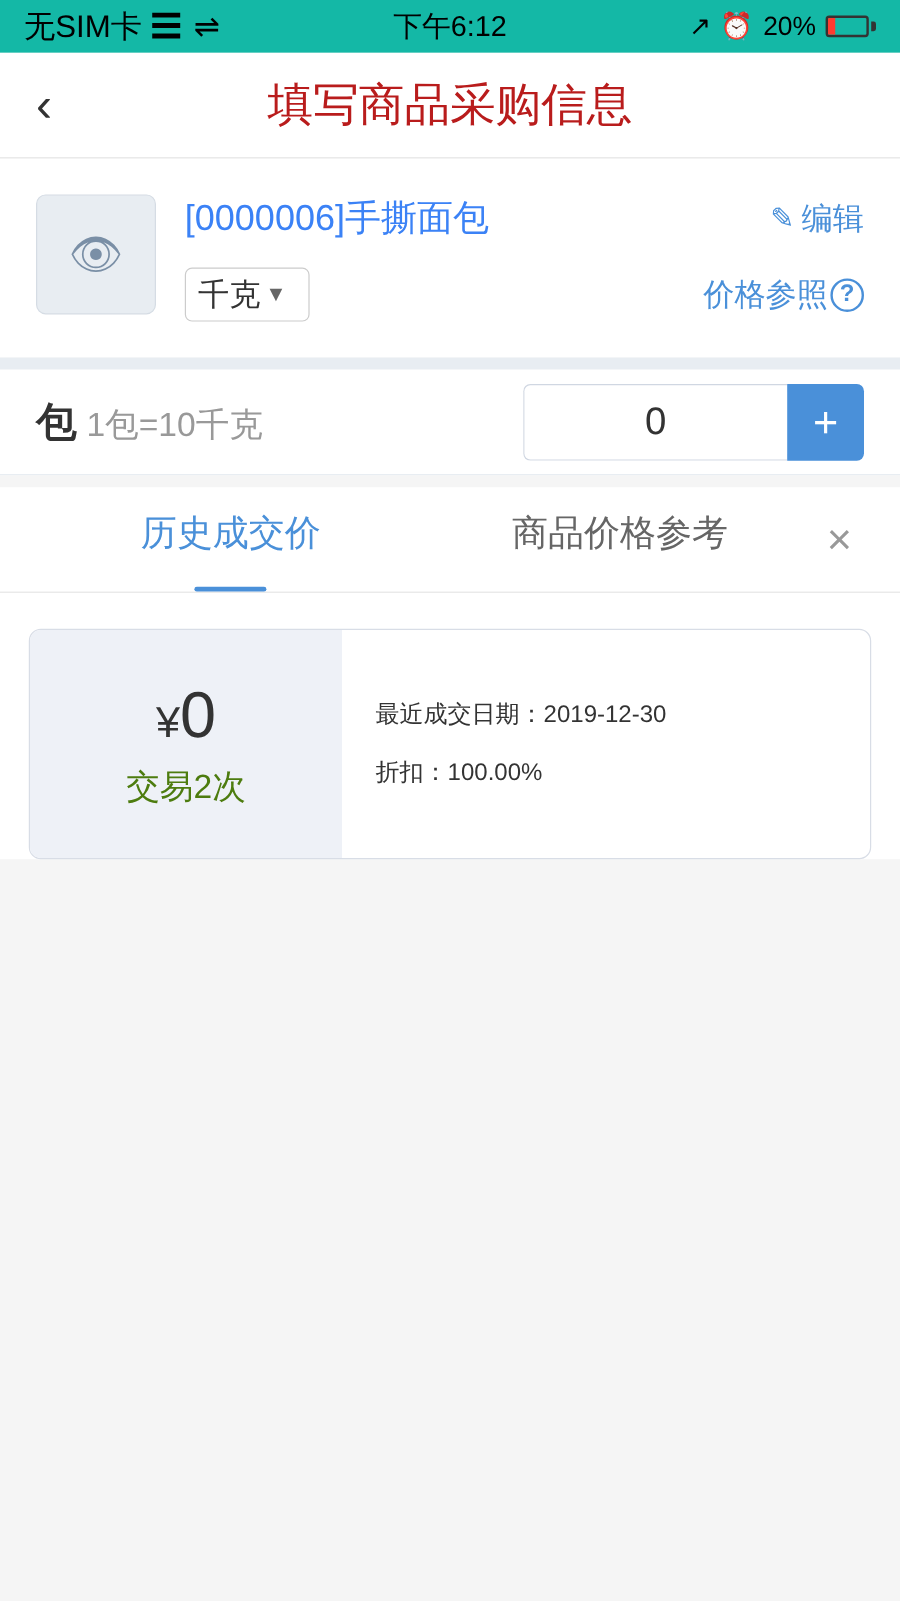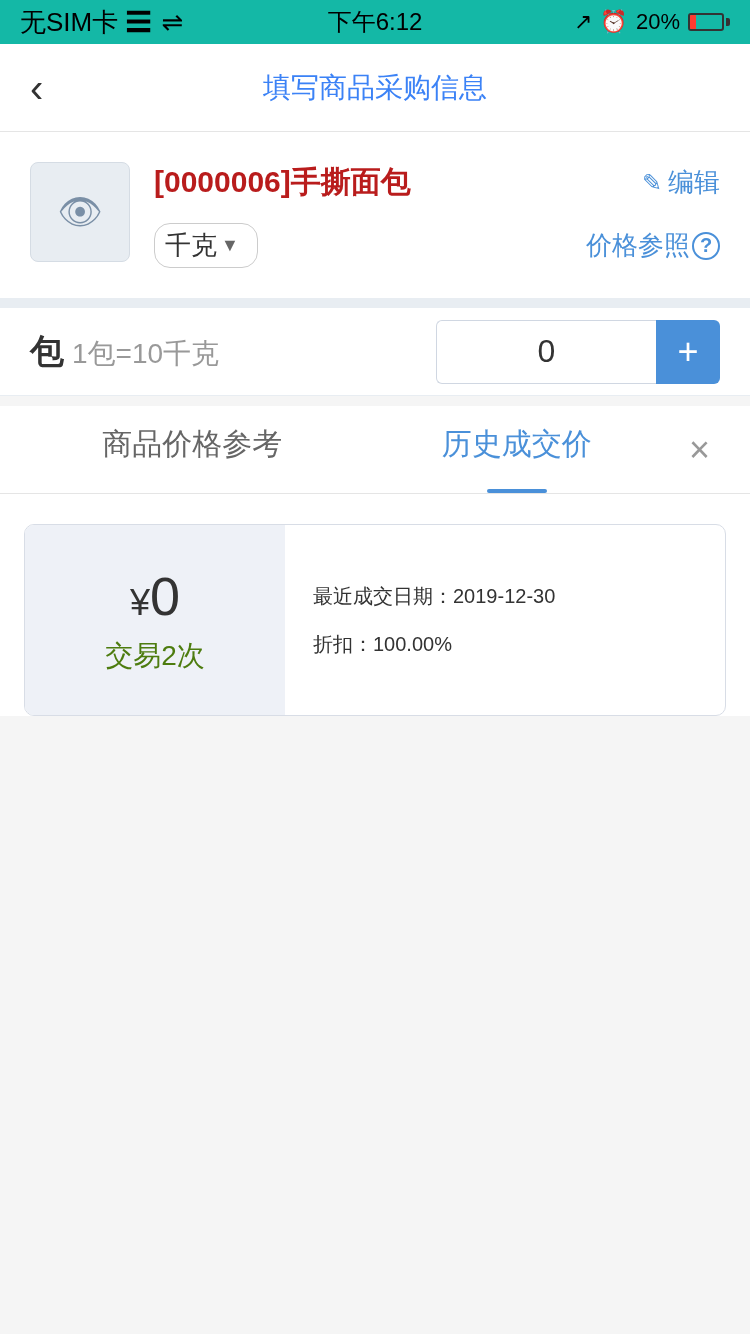--- a/index.html
+++ b/index.html
@@ -82,23 +82,23 @@
     .back-btn {
       font-size: 40px;
       color: #333;
       cursor: pointer;
       line-height: 1;
     }
     .nav-title {
       position: absolute;
       left: 50%;
       transform: translateX(-50%);
-      font-size: 28px;
+      font-size: 38px;
       font-weight: 500;
-      color: #3b82f6;
+      color: #b91c1c;
     }
 
     
     .product-card {
       background: #fff;
       margin-top: 0;
       padding: 30px 30px 30px 30px;
       display: flex;
       align-items: flex-start;
       gap: 24px;
@@ -122,22 +122,22 @@
       flex: 1;
     }
     .product-header {
       display: flex;
       justify-content: space-between;
       align-items: center;
       margin-bottom: 20px;
     }
     .product-name {
       font-size: 30px;
-      color: #b91c1c;
-      font-weight: 700;
+      color: #3b82f6;
+      font-weight: 400;
     }
     .edit-btn {
       display: flex;
       align-items: center;
       gap: 6px;
       color: #4a90d9;
       font-size: 26px;
       cursor: pointer;
     }
     .edit-icon {
@@ -150,21 +150,21 @@
     }
     .unit-row {
       display: flex;
       align-items: center;
       gap: 10px;
       font-size: 26px;
       color: #666;
     }
     .unit-select {
       border: 1px solid #ccc;
-      border-radius: 16px;
+      border-radius: 6px;
       padding: 4px 18px 4px 10px;
       font-size: 26px;
       color: #333;
       background: #fff;
       position: relative;
       display: inline-flex;
       align-items: center;
       gap: 4px;
     }
     .unit-dropdown-arrow {
@@ -429,26 +429,26 @@
       <span>0</span>
     </div>
     <div class="qty-plus-btn">
       <span>+</span>
     </div>
   </div>
 </div>
 
 <div class="tabs-panel">
   <div class="tabs-header">
-    <div class="tab-item">
-      <span>商品价格参考</span>
-    </div>
     <div class="tab-item active">
       <span>历史成交价</span>
       <div class="tab-underline"></div>
+    </div>
+    <div class="tab-item">
+      <span>商品价格参考</span>
     </div>
     <div class="close-tab-btn">
       <span>×</span>
     </div>
   </div>
 
   <div class="price-card">
     <div class="price-card-left">
       <div class="price-amount">
         <span class="price-currency">¥</span><span>0</span>

